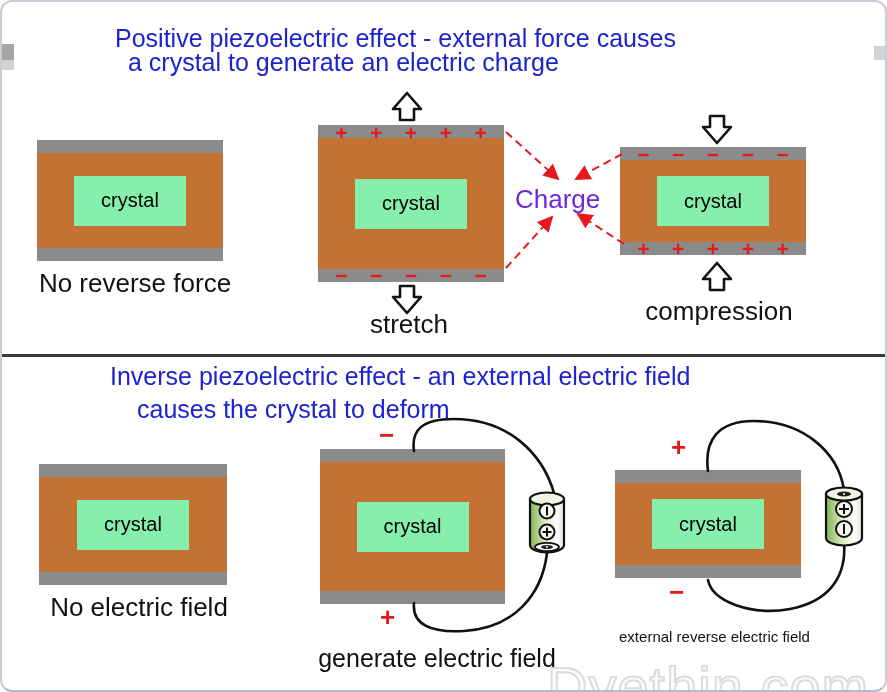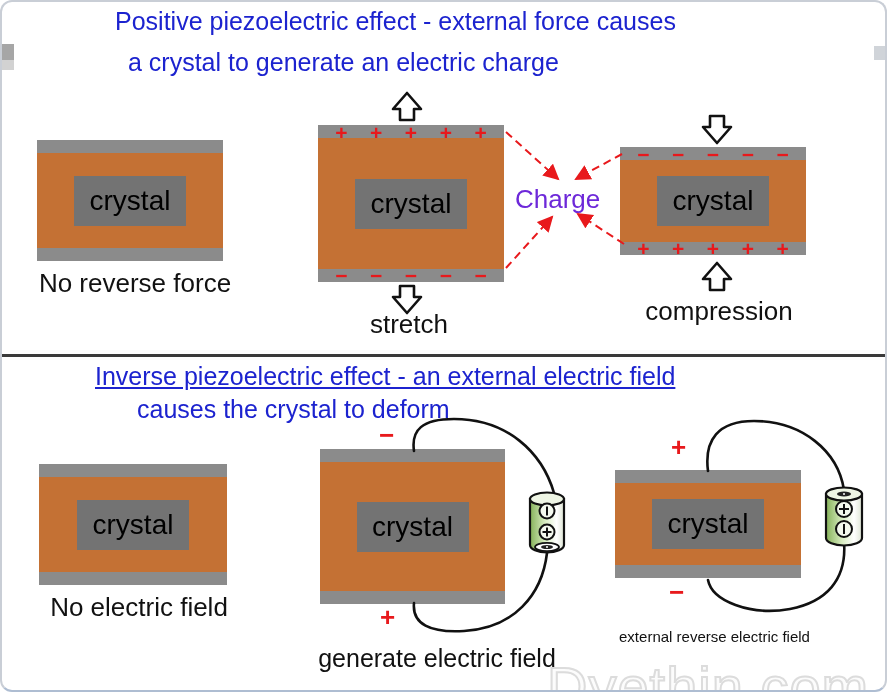--- a/index.html
+++ b/index.html
@@ -11,44 +11,44 @@
   .caption{font-size:26px;color:#111;text-align:center;white-space:nowrap;z-index:3;}
   .caption.small{font-size:15px;}
   .crystal-block{position:absolute;background:#c47134;z-index:2;}
   .plate{position:absolute;left:0;right:0;height:13px;background:#8b8b8b;}
   .plate.top{top:0;} .plate.bottom{bottom:0;}
   .signs{position:absolute;left:6px;right:6px;top:-5px;height:24px;display:flex;
          justify-content:space-around;align-items:center;color:#e8191c;
          font-size:21px;font-weight:bold;line-height:1;}
   .plate.bottom .signs{top:-6px;}
   .crystal-label{position:absolute;left:50%;top:50%;transform:translate(-50%,-50%);
-         width:112px;height:50px;background:#737373;display:flex;align-items:center;
-         justify-content:center;font-size:28px;color:#000;}
+         width:112px;height:50px;background:#86efac;display:flex;align-items:center;
+         justify-content:center;font-size:20px;color:#000;}
   .charge-text{font-size:26px;color:#6d28d9;white-space:nowrap;z-index:3;}
   .free-sign{font-size:26px;font-weight:bold;color:#e8191c;z-index:3;line-height:1;}
   .divider{position:absolute;left:0;right:0;top:352px;height:3px;background:#3a3a3a;z-index:2;}
   .overlay{position:absolute;left:0;top:0;z-index:2;pointer-events:none;}
   .watermark{font-size:56px;letter-spacing:1px;color:rgba(245,245,245,0.35);
          -webkit-text-stroke:2px #dcdcdc;z-index:1;white-space:nowrap;margin-top:40px;}
   .edge-tab{position:absolute;z-index:0;}
 </style>
 </head>
 <body>
 
 <div class="frame">
 
   <div class="edge-tab" style="left:0;top:42px;width:12px;height:16px;background:#a6a6a6;"></div>
   <div class="edge-tab" style="left:0;top:58px;width:12px;height:10px;background:#d2d2d2;"></div>
   <div class="edge-tab" style="right:0;top:44px;width:11px;height:14px;background:#d0d4d9;"></div>
 
   <div class="abs watermark" style="left:545px;top:612px;">Dyethin.com</div>
 
-  <div class="abs title" style="left:113px;top:5px;">Positive piezoelectric effect - external force causes</div>
+  <div class="abs title" style="left:113px;top:22px;">Positive piezoelectric effect - external force causes</div>
   <div class="abs title" style="left:126px;top:46px;">a crystal to generate an electric charge</div>
-  <div class="abs title" style="left:93px;top:360px;text-decoration:underline;">Inverse piezoelectric effect - an external electric field</div>
+  <div class="abs title" style="left:108px;top:360px;">Inverse piezoelectric effect - an external electric field</div>
   <div class="abs title" style="left:101px;top:393px;margin-left:34px;">causes the crystal to deform</div>
 
   <div class="divider"></div>
 
   <div class="crystal-block" style="left:35px;top:138px;width:186px;height:121px;">
     <div class="plate top"></div>
     <div class="plate bottom"></div>
     <div class="crystal-label">crystal</div>
   </div>
 

